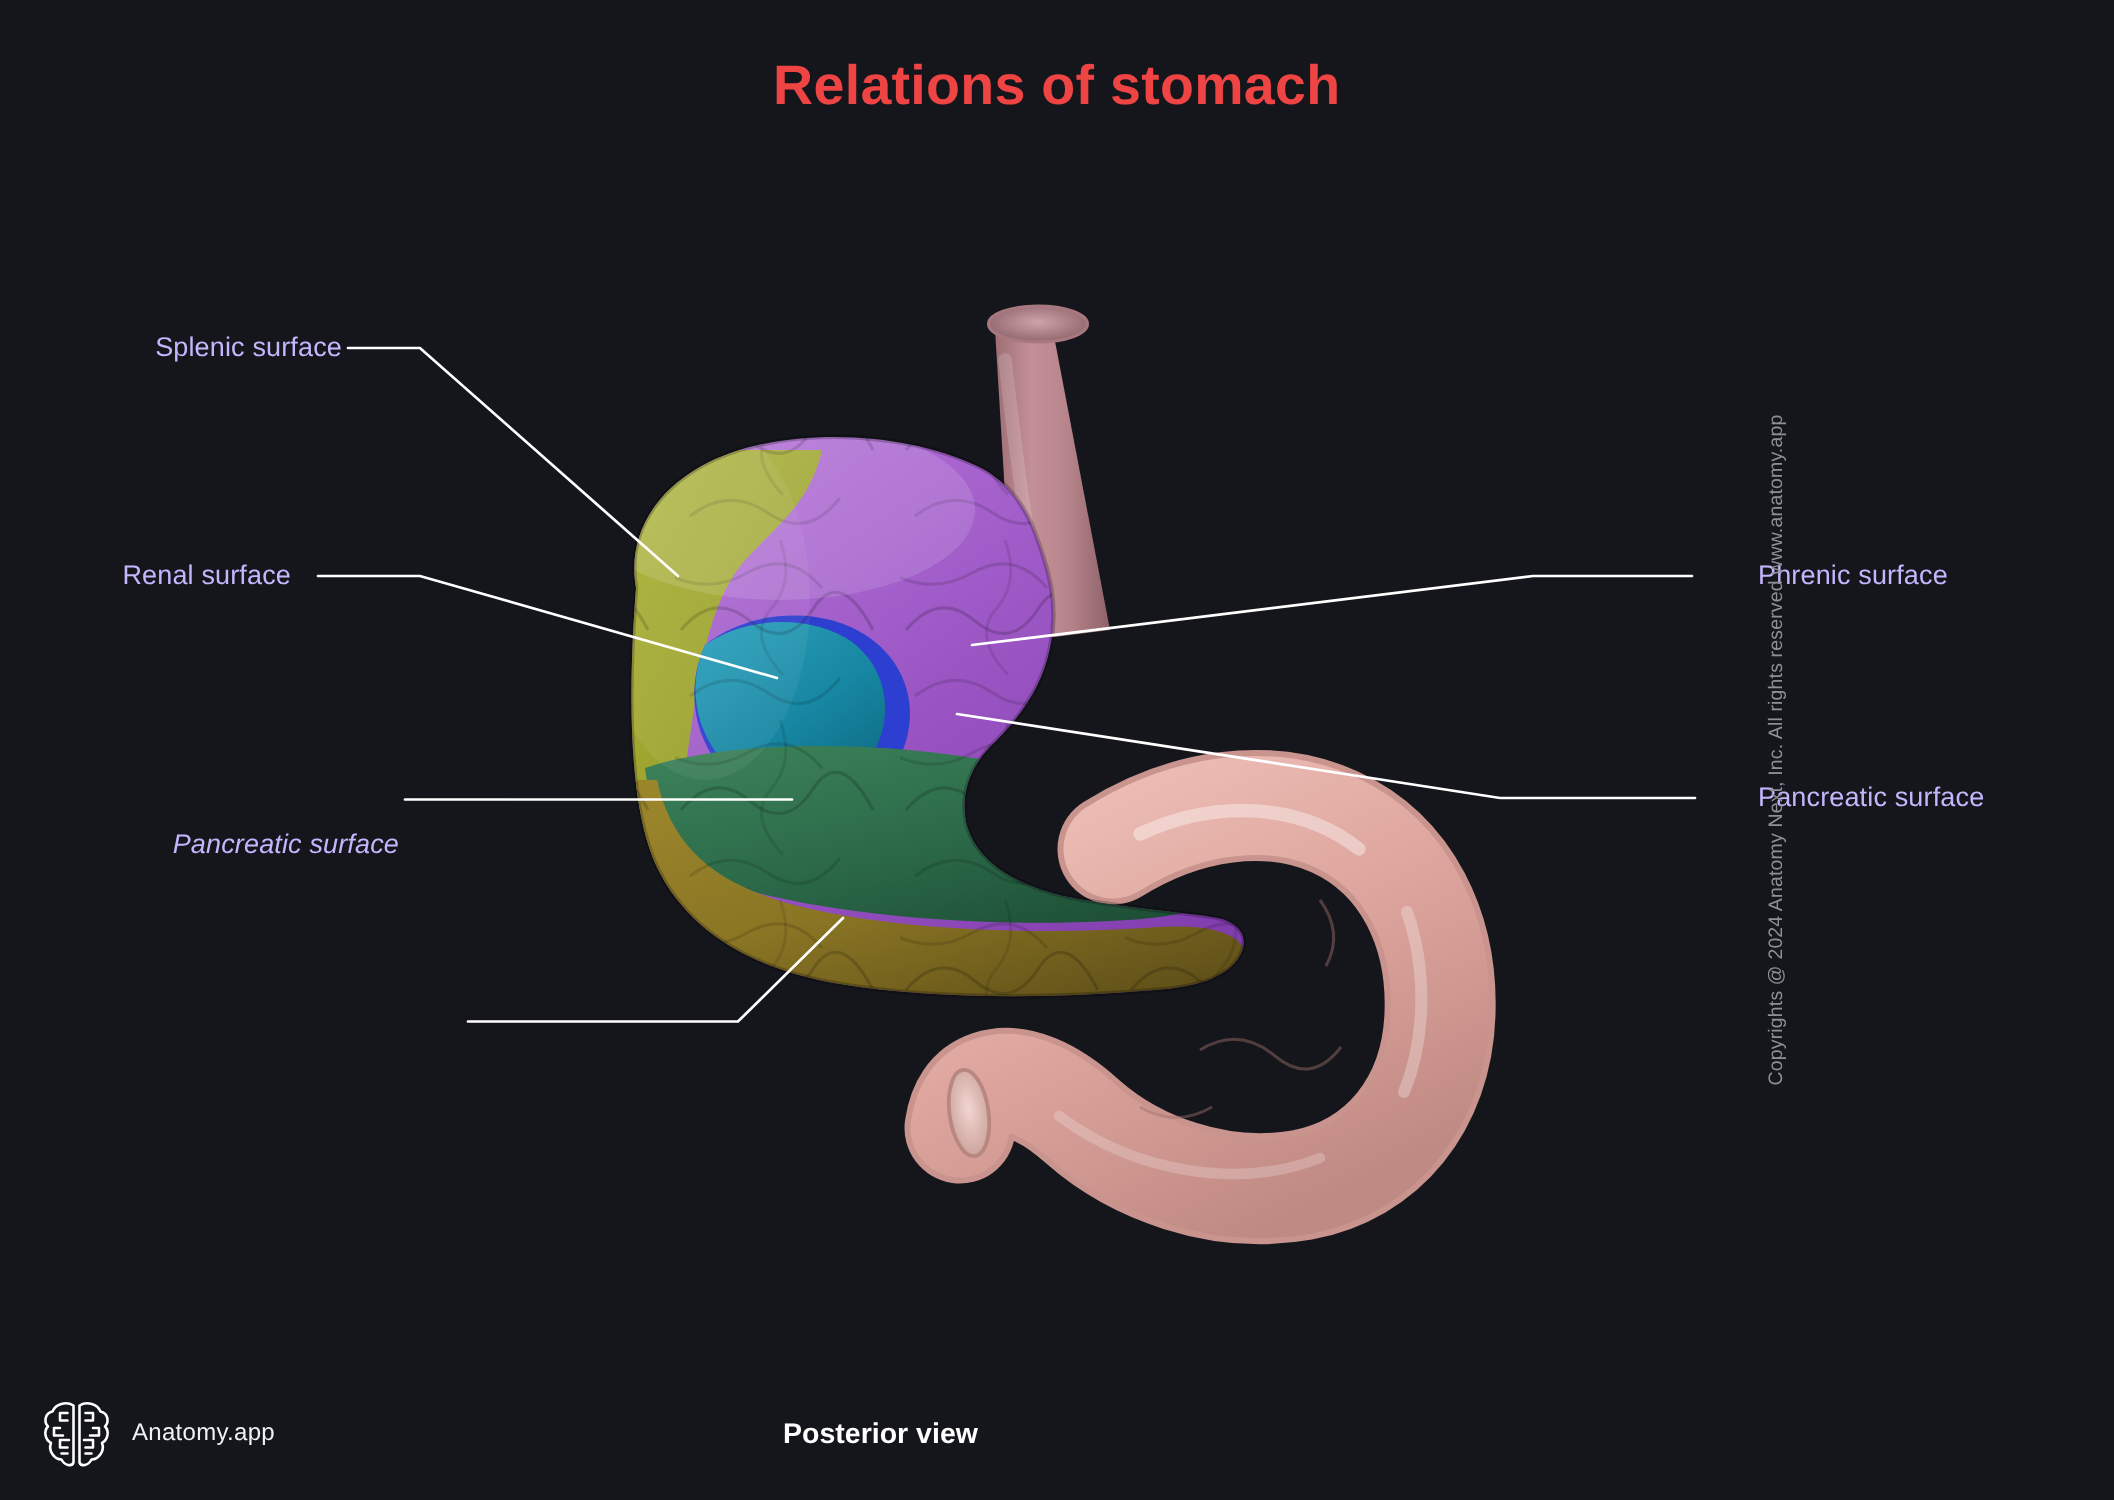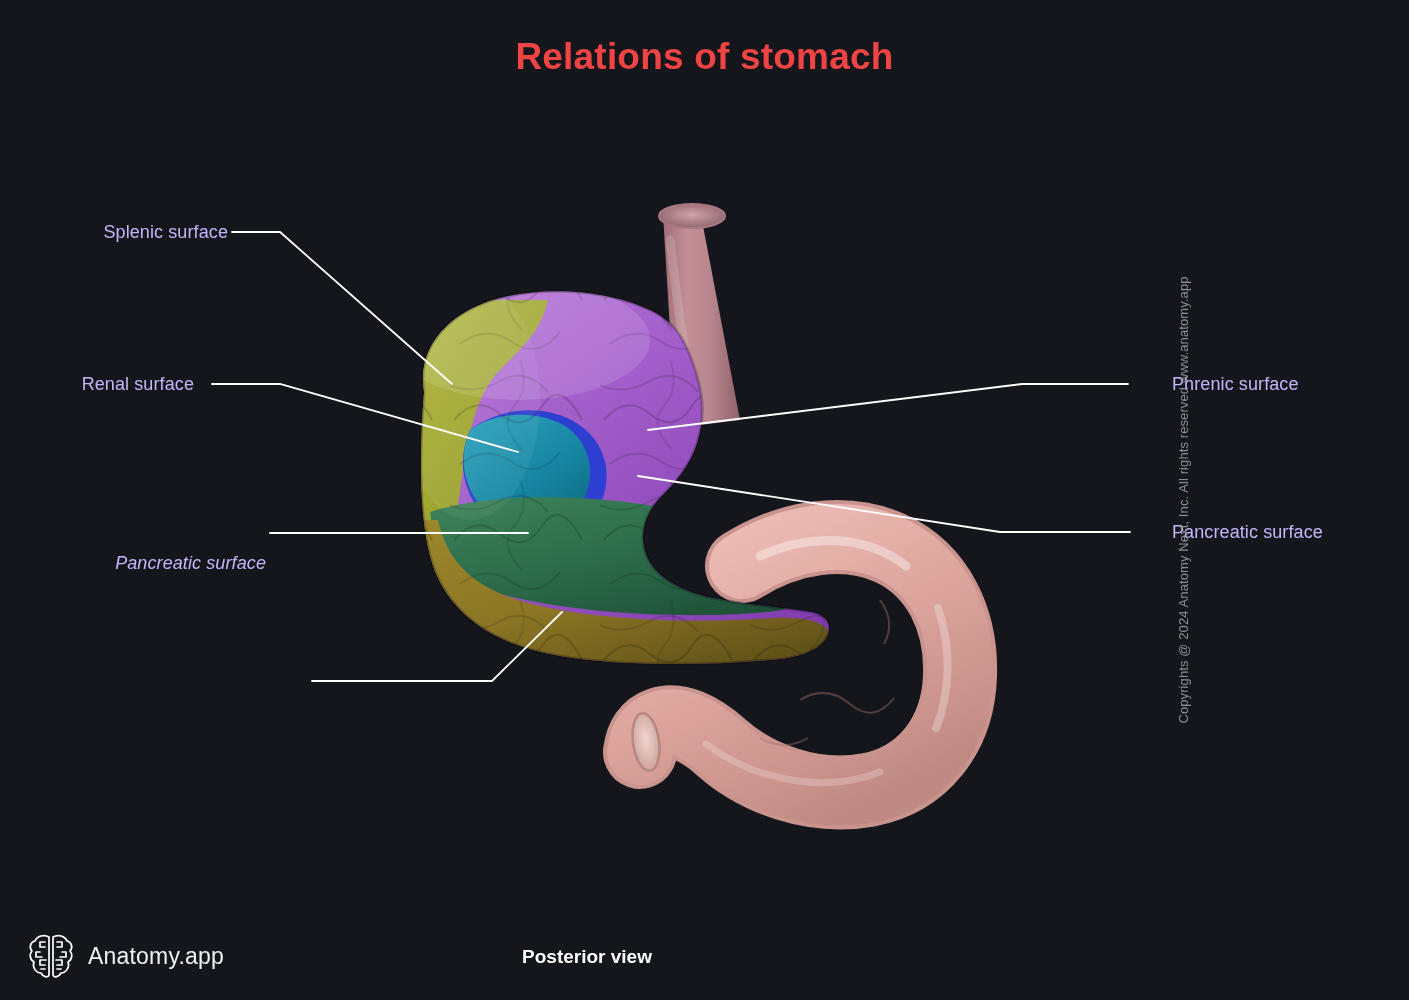--- a/index.html
+++ b/index.html
@@ -46,21 +46,21 @@
   #logo {
     position: absolute;
     left: 28px;
     top: 932px;
     display: flex;
     align-items: center;
     gap: 14px;
   }
   #logo-text {
     color: #f0f1f3;
-    font-size: 23px;
+    font-size: 16px;
     letter-spacing: 0.2px;
   }
 
   
   #copyright {
     position: absolute;
     right: 2px;
     top: 500px;
     transform: translate(0, -50%) rotate(-90deg);
     transform-origin: center center;

